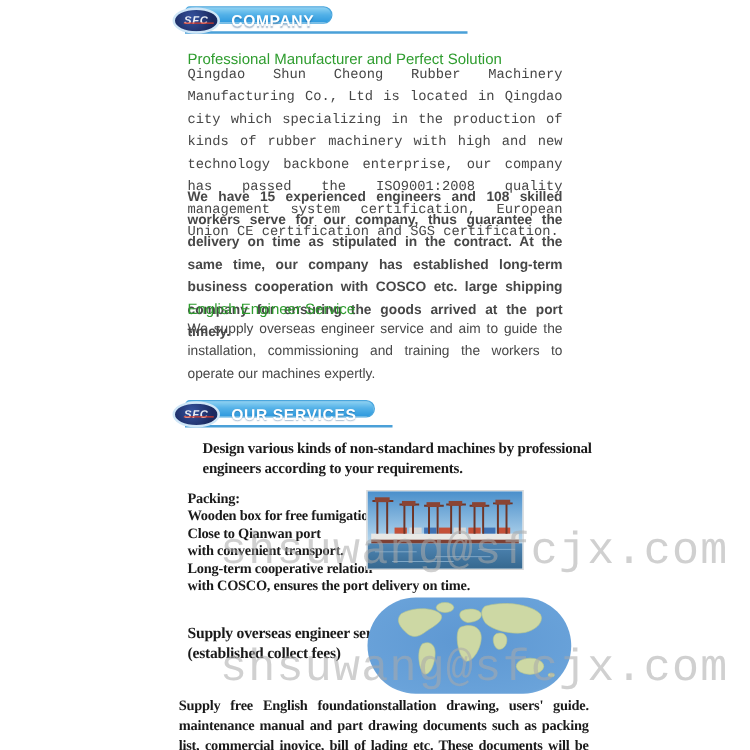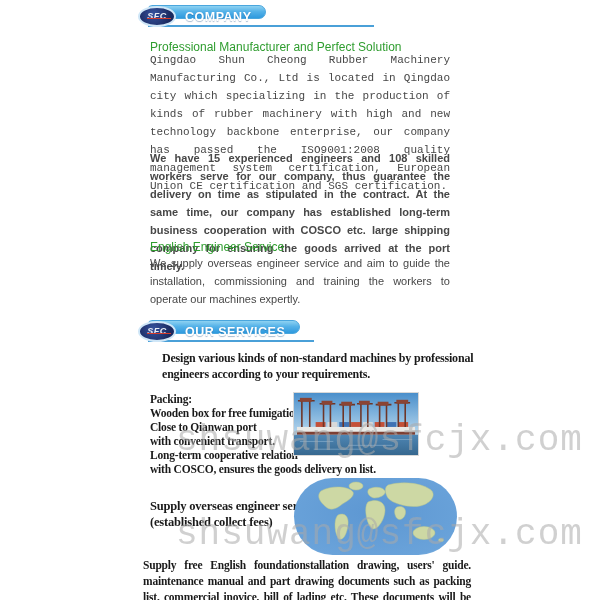--- a/index.html
+++ b/index.html
@@ -93,21 +93,21 @@
   </div>
 
   <div class="serif intro">Design various kinds of non-standard machines by professional engineers according to your requirements.</div>
 
   <div class="serif pack">
     <div class="pk-line">Packing:</div>
     <div class="pk-line">Wooden box for free fumigation</div>
     <div class="pk-line">Close to Qianwan port</div>
     <div class="pk-line">with convenient transport.</div>
     <div class="pk-line">Long-term cooperative relation</div>
-    <div class="pk-line">with COSCO, ensures the goods delivery on list.</div>
+    <div class="pk-line">with COSCO, ensures the port delivery on time.</div>
   </div>
 
   <div class="photo photo-port">
     <svg viewBox="0 0 126 64" preserveAspectRatio="none">
       <defs>
         <linearGradient id="sky" x1="0" y1="0" x2="0" y2="1">
           <stop offset="0" stop-color="#4a8fcb"></stop>
             <stop offset="1" stop-color="#b8d8ee"></stop>
         </linearGradient>
         <linearGradient id="sea" x1="0" y1="0" x2="0" y2="1">

